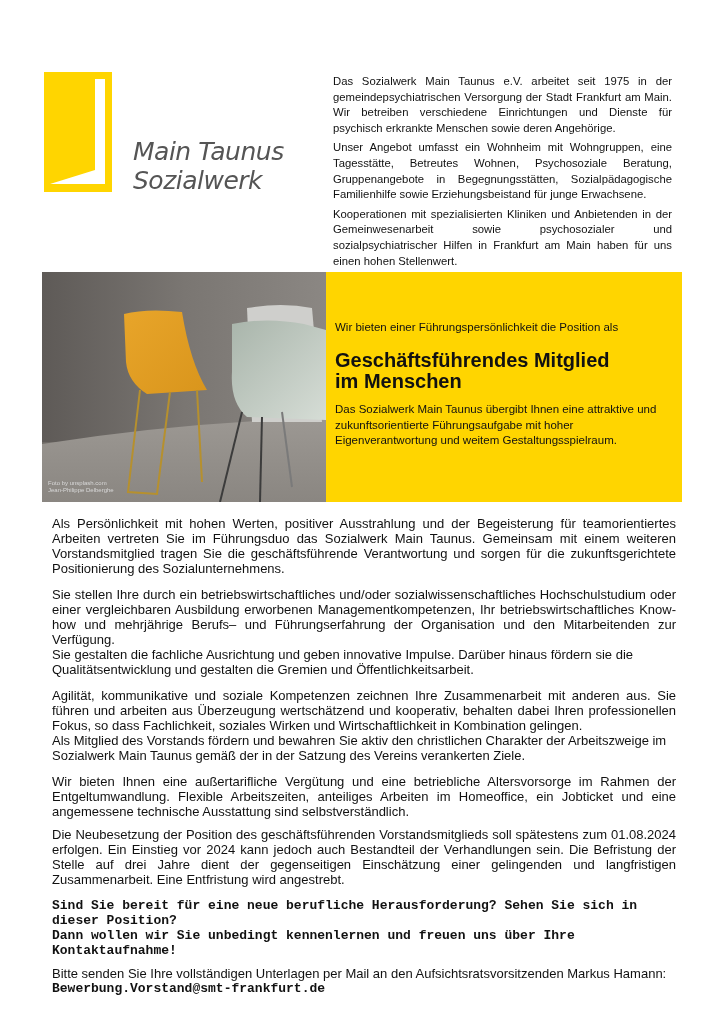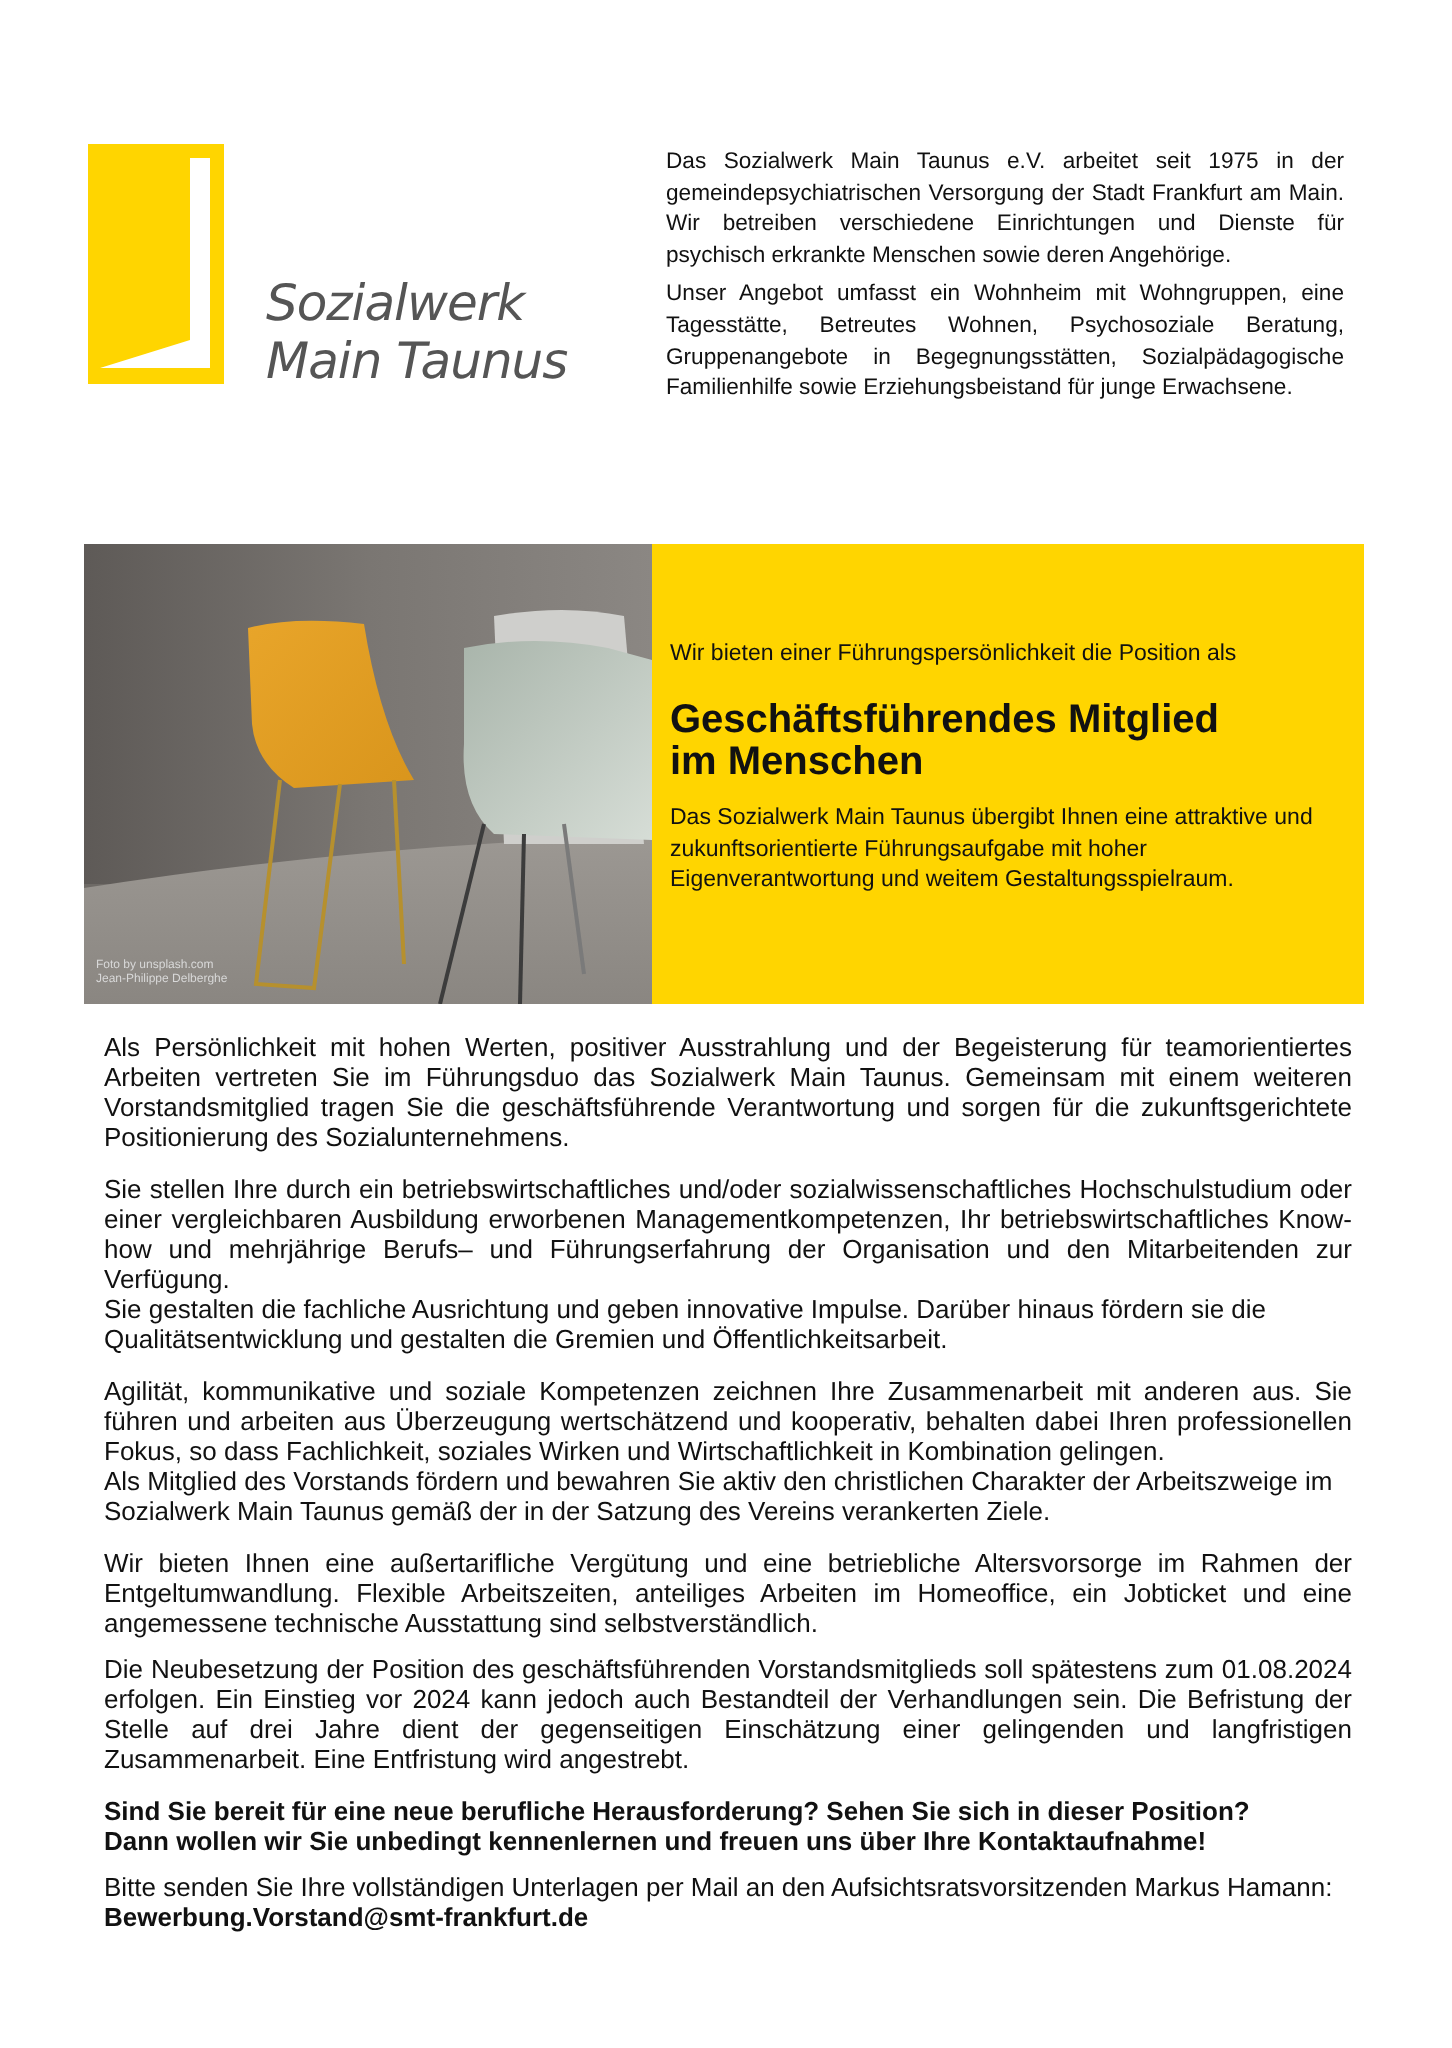--- a/index.html
+++ b/index.html
@@ -24,40 +24,41 @@
   .yellow { flex: 1; background: #ffd500; padding: 48px 14px 0 9px; box-sizing: border-box; }
   .y-lead { font-size: 11.5px; line-height: 14px; margin: 0 0 9px 0; }
   .y-title { font-weight: bold; font-size: 20px; line-height: 21px; margin: 16px 0 10px 0; }
   .y-body { font-size: 11.5px; line-height: 15.6px; margin: 0; }
 
   
   .body { position: absolute; left: 52px; top: 516px; width: 624px; font-size: 13px; line-height: 15px; text-align: justify; }
   .body p { margin: 0; }
   .gap { height: 11px; }
   .gap-s { height: 8px; }
-  .bold { font-weight: bold; text-align: left; }
+  .bold { font-weight: bold; text-align: left; font-family: Liberation Mono, monospace; }
   .left { text-align: left; }
 </style>
 </head>
 <body>
 
 <div class="logo-mark">
   <svg width="68" height="120" viewBox="0 0 68 120">
     <rect x="0" y="0" width="68" height="120" fill="#ffd500"></rect>
     <polygon points="51,7 61,7 61,112 6,112 51,98" fill="#ffffff"></polygon>
   </svg>
 </div>
 <div class="logo-text">
+  <div>Main Taunus</div>
   <div>Sozialwerk</div>
-  <div>Main Taunus</div>
 </div>
 
 <div class="intro">
   <p>Das Sozialwerk Main Taunus e.V. arbeitet seit 1975 in der gemeindepsychiatrischen Versorgung der Stadt Frankfurt am Main. Wir betreiben verschiedene Einrichtungen und Dienste für psychisch erkrankte Menschen sowie deren Angehörige.</p>
   <p>Unser Angebot umfasst ein Wohnheim mit Wohngruppen, eine Tagesstätte, Betreutes Wohnen, Psychosoziale Beratung, Gruppenangebote in Begegnungsstätten, Sozialpädagogische Familienhilfe sowie Erziehungsbeistand für junge Erwachsene.</p>
+  <p>Kooperationen mit spezialisierten Kliniken und Anbietenden in der Gemeinwesenarbeit sowie psychosozialer und sozialpsychiatrischer Hilfen in Frankfurt am Main haben für uns einen hohen Stellenwert.</p>
 </div>
 
 <div class="banner">
   <div class="photo">
     <svg width="284" height="230" viewBox="0 0 284 230">
       <defs>
         <linearGradient id="wall" x1="0" y1="0" x2="1" y2="0">
           <stop offset="0" stop-color="#5e5a57"></stop>
           <stop offset="0.5" stop-color="#7a7672"></stop>
           <stop offset="1" stop-color="#8b8783"></stop>

